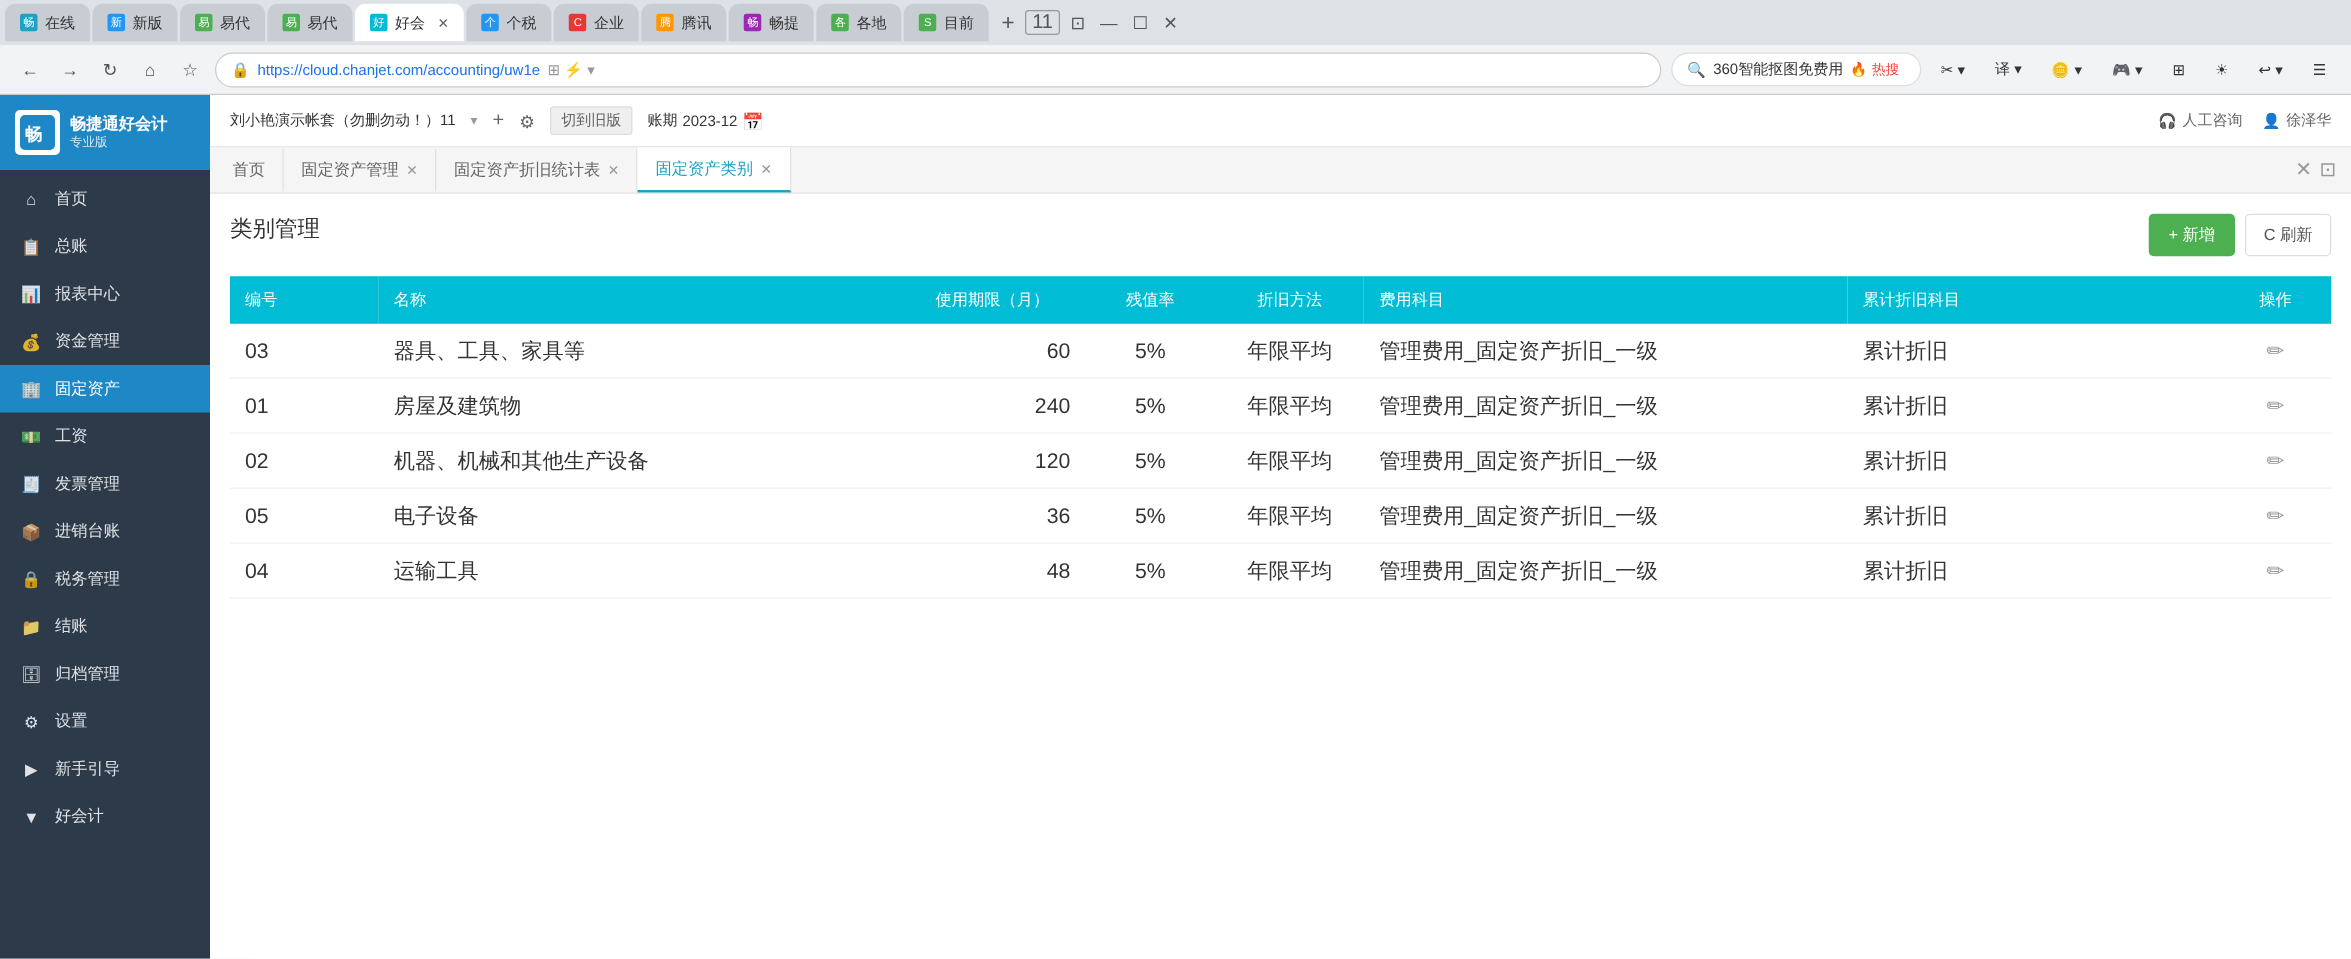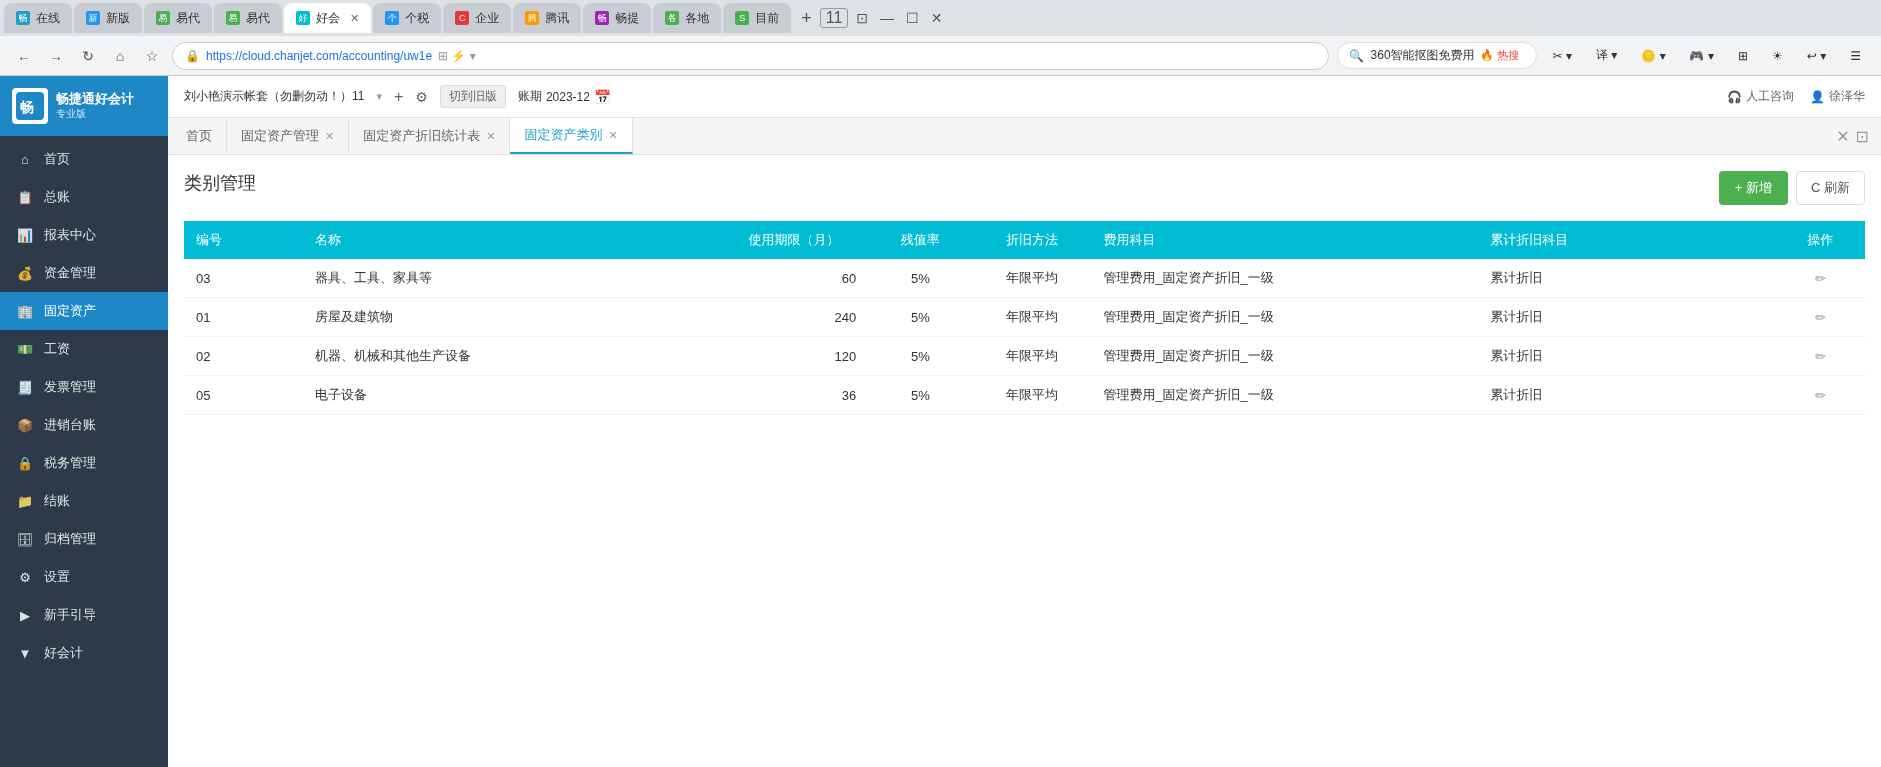--- a/index.html
+++ b/index.html
@@ -57,21 +57,21 @@
     .page-actions { display: flex; gap: 8px; }
     .btn-add { background: #4caf50; color: #fff; border: none; padding: 7px 16px; border-radius: 4px; cursor: pointer; font-size: 13px; display: flex; align-items: center; gap: 4px; }
     .btn-refresh { background: #fff; color: #555; border: 1px solid #ddd; padding: 7px 14px; border-radius: 4px; cursor: pointer; font-size: 13px; display: flex; align-items: center; gap: 4px; }
 
     
     .data-table { width: 100%; border-collapse: collapse; }
     .data-table thead tr { background: #00bcd4; color: #fff; }
     .data-table thead th { padding: 10px 12px; text-align: left; font-weight: 400; font-size: 13px; border: none; }
     .data-table thead th.center { text-align: center; }
     .data-table tbody tr { border-bottom: 1px solid #f0f0f0; }
-    .data-table tbody td { padding: 10px 12px; font-size: 13px; color: #333; }
+    .data-table tbody td { padding: 10px 12px; font-size: 17px; color: #333; }
     .data-table tbody td.center { text-align: center; }
     .data-table tbody td.right { text-align: right; }
     .row-id { color: #1da1c5; cursor: pointer; }
     .edit-icon { color: #999; cursor: pointer; }
   </style>
 </head>
 <body>
 
 <div class="browser-chrome">
 
@@ -343,17 +343,27 @@
             <td class="row-id">05</td>
             <td>电子设备</td>
             <td class="right">36</td>
             <td class="center">5%</td>
             <td class="center">年限平均</td>
             <td>管理费用_固定资产折旧_一级</td>
             <td>累计折旧</td>
             <td class="center"><span class="edit-icon">✏</span></td>
           </tr>
 
+          <tr>
+            <td class="row-id">04</td>
+            <td>运输工具</td>
+            <td class="right">48</td>
+            <td class="center">5%</td>
+            <td class="center">年限平均</td>
+            <td>管理费用_固定资产折旧_一级</td>
+            <td>累计折旧</td>
+            <td class="center"><span class="edit-icon">✏</span></td>
+          </tr>
         </tbody>
       </table>
     </div>
   </div>
 </div>
 
 </body></html>

